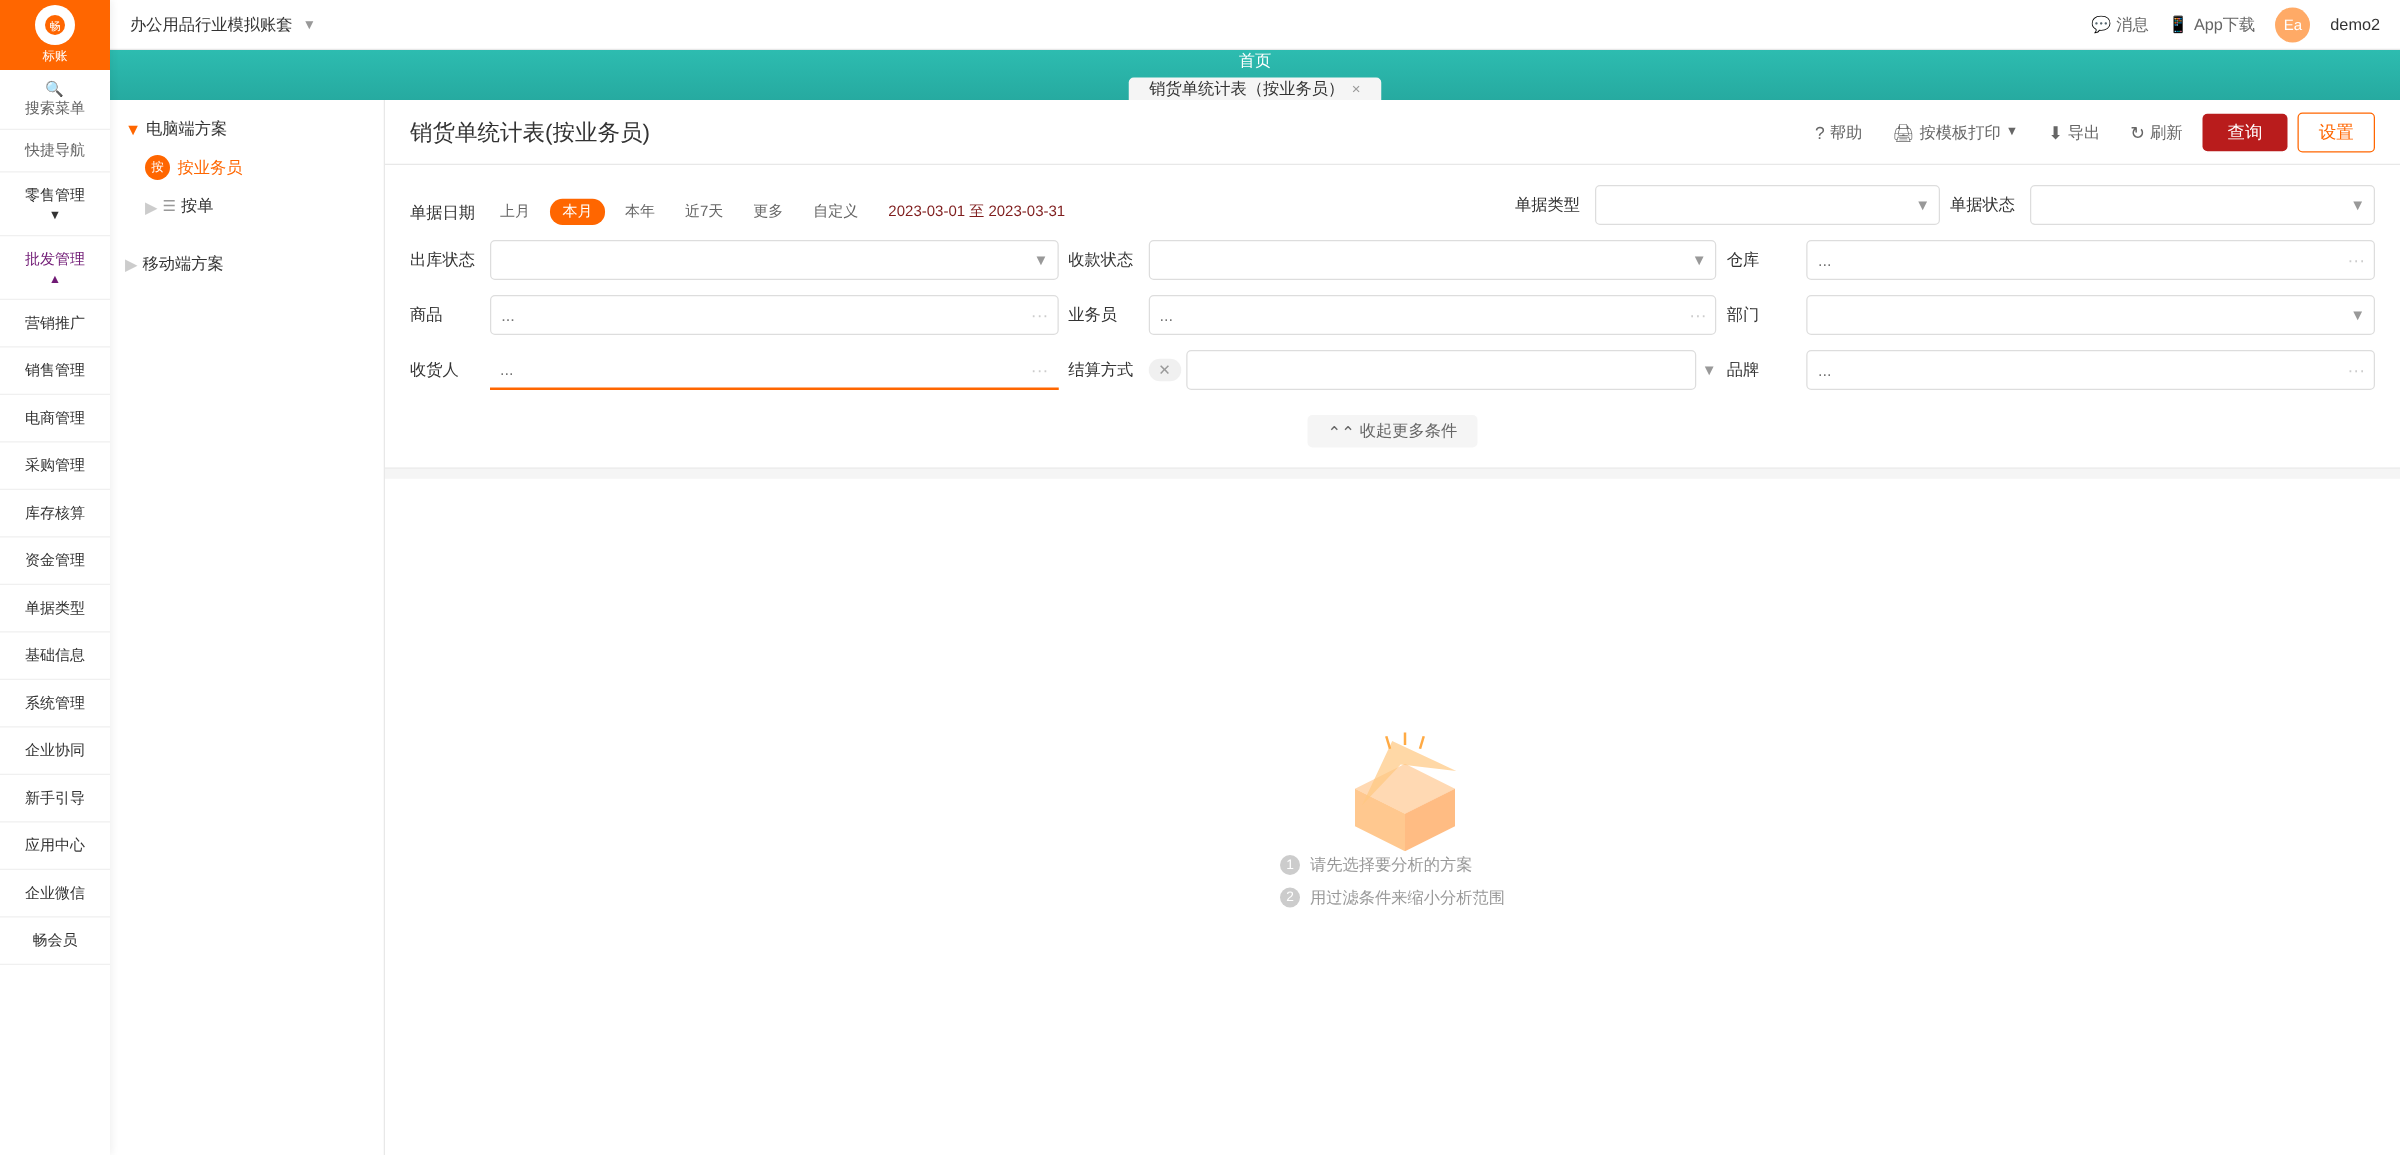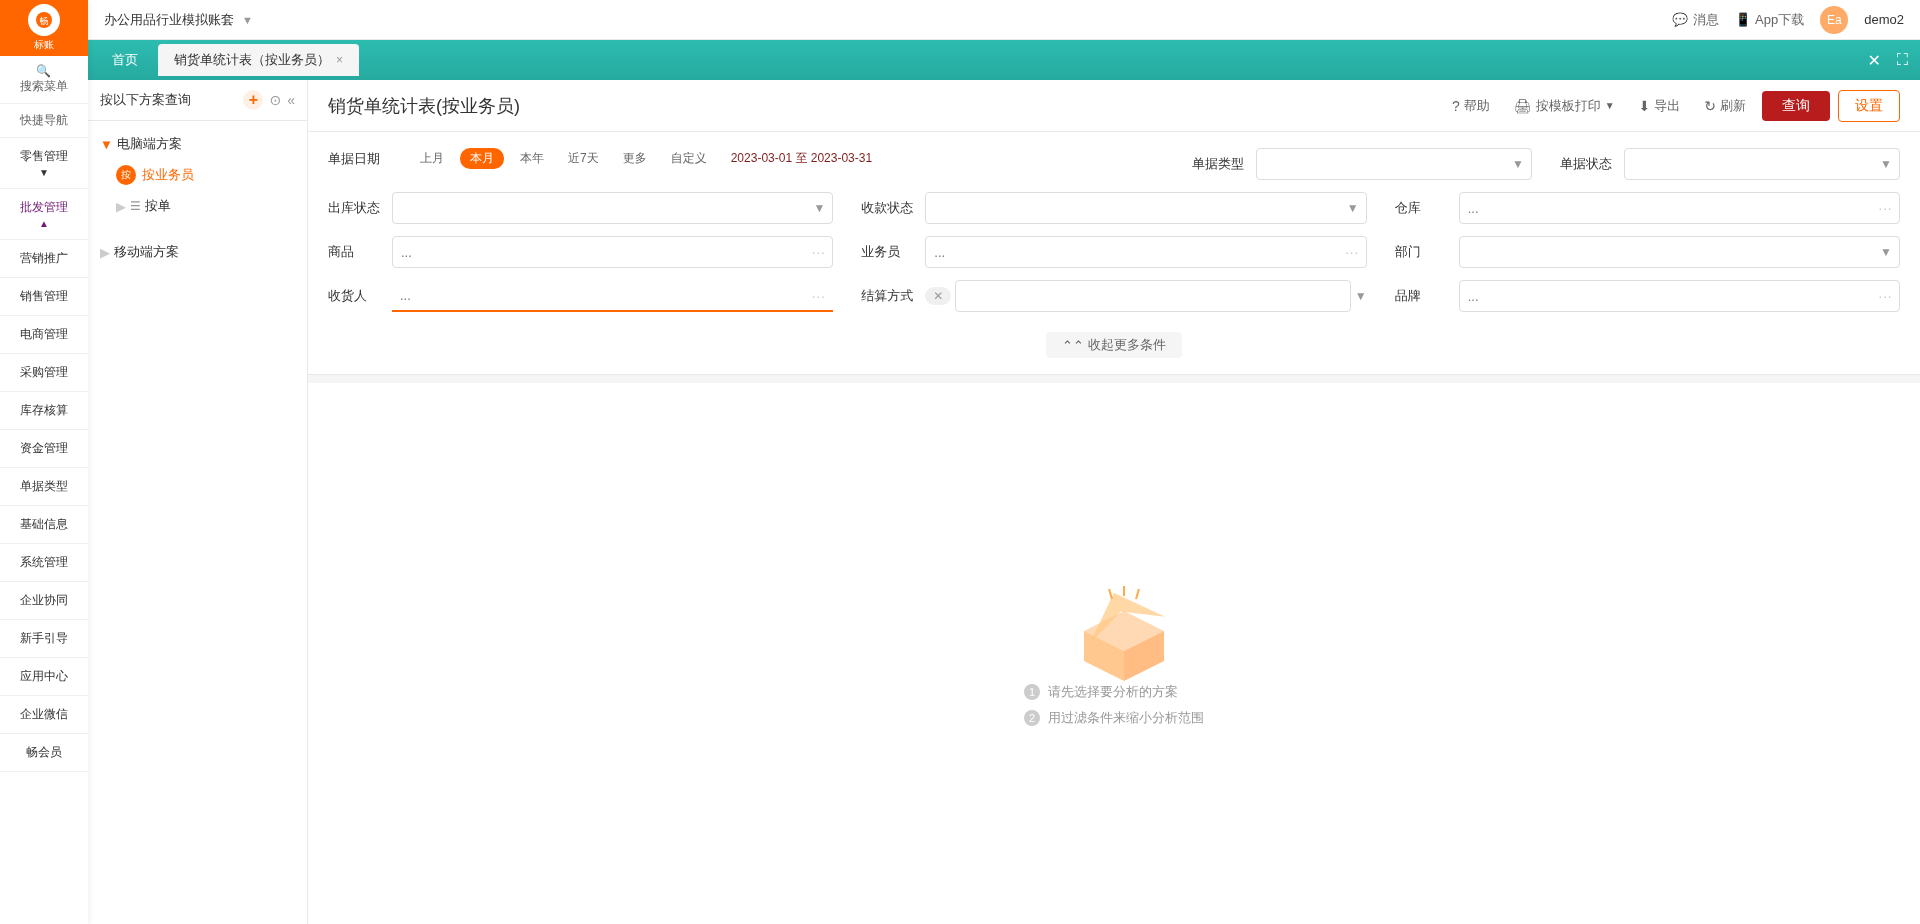--- a/index.html
+++ b/index.html
@@ -124,20 +124,21 @@
     .user-name { font-size: 13px; color: #333; cursor: pointer; }
 
     
     .tab-bar {
       height: 40px;
       background: linear-gradient(to bottom, #2dbcb0, #26aaa0);
       display: flex;
       align-items: center;
       padding: 0 8px;
       gap: 4px;
+      flex-direction: column;
     }
     .tab-item {
       height: 32px;
       padding: 0 16px;
       display: flex;
       align-items: center;
       font-size: 13px;
       cursor: pointer;
       border-radius: 4px 4px 0 0;
       gap: 6px;
@@ -301,22 +302,22 @@
     }
 
     
     .filter-area {
       background: #fff;
       padding: 16px 20px;
       border-bottom: 1px solid #e8e8e8;
     }
     .filter-row {
       display: flex;
-      align-items: flex-start;
-      gap: 28px;
+      align-items: flex-end;
+      gap: 8px;
       margin-bottom: 12px;
     }
     .filter-row:last-child { margin-bottom: 0; }
     .filter-field {
       display: flex;
       align-items: center;
       gap: 8px;
       flex: 1;
     }
     .filter-label {
@@ -367,21 +368,20 @@
       color: #ccc;
       font-size: 14px;
       pointer-events: none;
     }
 
     
     .date-selector {
       display: flex;
       align-items: center;
       gap: 8px;
-      margin-left: 20px;
     }
     .date-btn {
       padding: 2px 8px;
       font-size: 12px;
       color: #666;
       cursor: pointer;
       border-radius: 2px;
     }
     .date-btn.active {
       background: #ff6600;
@@ -589,28 +589,20 @@
     </div>
     <div class="tab-bar-right">
       <span class="icon-btn">✕</span>
       <span class="icon-btn">⛶</span>
     </div>
   </div>
 
   <div class="page-content">
 
     <div class="left-panel">
-      <div class="left-panel-header">
-        <span style="font-size:13px;color:#333;">按以下方案查询</span>
-        <div class="tools">
-          <span style="font-size:16px;font-weight:bold;color:#ff6600;background:#fff0e6;border-radius:50%;width:20px;height:20px;display:flex;align-items:center;justify-content:center;">+</span>
-          <span style="font-size:14px;">⊙</span>
-          <span style="font-size:14px;">«</span>
-        </div>
-      </div>
 
       <div class="scheme-group">
         <div class="scheme-group-title">
           <span style="color:#ff6600;">▼</span>
           <span>电脑端方案</span>
         </div>
         <div class="scheme-item active">
           <div class="scheme-dot">按</div>
           <span>按业务员</span>
         </div>

